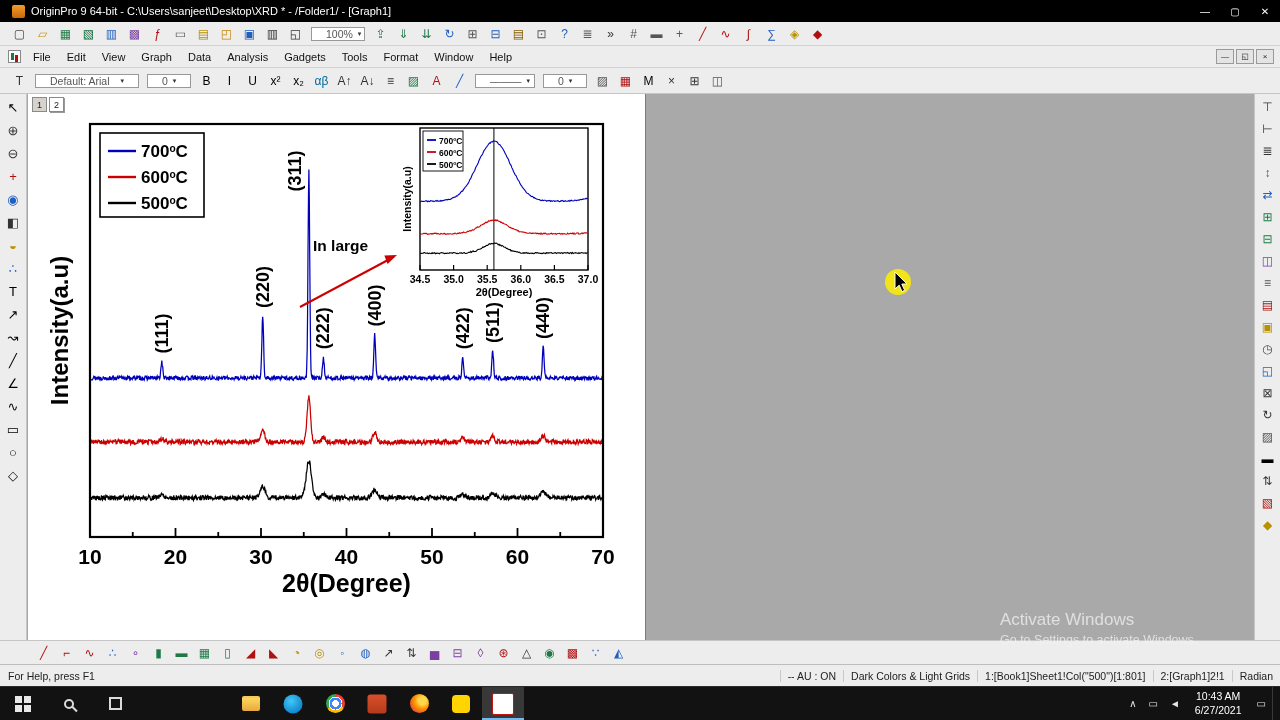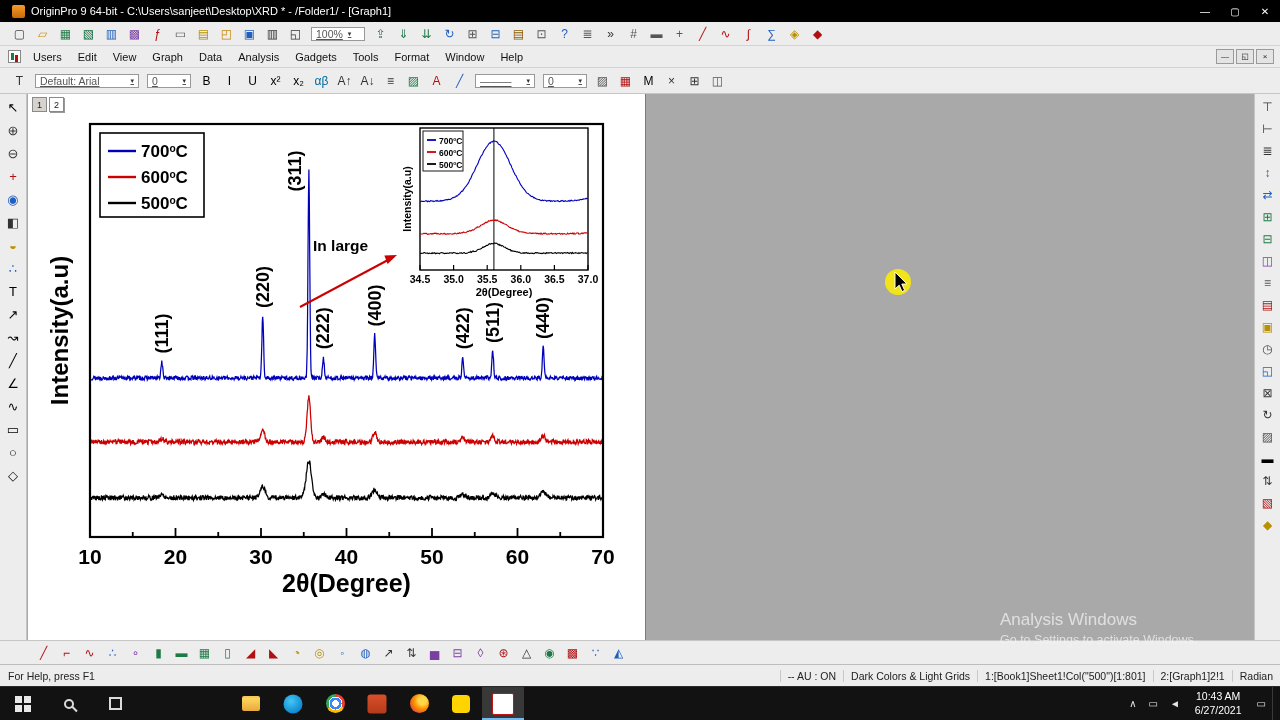--- a/index.html
+++ b/index.html
@@ -18,21 +18,21 @@
 .menubar{position:absolute;top:46px;left:0;right:0;height:22px;background:#ededed;border-bottom:1px solid #d2d2d2;display:flex;align-items:center;font-size:11px;padding-left:4px;}
 .menu-item{padding:3px 8px;color:#111;}
 .child-icon{width:13px;height:13px;background:#fff;border:1px solid #888;margin:0 4px;position:relative;}
 .child-icon::after{content:'';position:absolute;left:2px;bottom:2px;width:3px;height:7px;background:#1d7a46;box-shadow:4px 2px 0 #b01010;}
 .menubar .spacer{flex:1;}
 .child-btn{width:18px;height:15px;border:1px solid #9a9a9a;background:#e4e4e4;display:flex;align-items:center;justify-content:center;font-size:8px;margin-right:2px;color:#222;}
 .formatbar{position:absolute;top:68px;left:0;right:0;height:26px;background:#ededed;border-bottom:1px solid #c6c6c6;display:flex;align-items:center;padding-left:8px;}
 
 
 .tbi{width:23px;height:21px;display:inline-flex;align-items:center;justify-content:center;font-size:12px;color:#333;flex:none;cursor:default;}
-.combo{height:14px;background:#fff;border:1px solid #999;display:inline-flex;align-items:center;font-size:10.5px;padding:0 4px;margin:0 4px;color:#555;flex:none;text-decoration:underline;}
+.combo{height:14px;background:#fff;border:1px solid #999;display:inline-flex;align-items:center;font-size:10.5px;padding:0 14px;margin:0 4px;color:#555;flex:none;}
 .combo-arr{margin-left:5px;font-size:7px;color:#333;}
 
 
 .left-toolbar{position:absolute;left:0;top:94px;width:27px;height:546px;background:#ededed;border-right:1px solid #c6c6c6;display:flex;flex-direction:column;align-items:center;padding-top:2px;}
 .left-toolbar .tbi{width:24px;height:23px;font-size:13px;}
 .right-toolbar{position:absolute;right:0;top:94px;width:26px;height:546px;background:#ededed;border-left:1px solid #c6c6c6;display:flex;flex-direction:column;align-items:center;padding-top:2px;}
 .right-toolbar .tbi{width:23px;height:22px;font-size:12px;}
 
 
 .workspace{position:absolute;left:27px;top:94px;width:1227px;height:546px;background:#a9a9a9;}
@@ -140,21 +140,21 @@
         <span class="tbi" style="color: rgb(176, 16, 16);">∫</span>
         <span class="tbi" style="color: rgb(31, 95, 191);">∑</span>
         <span class="tbi" style="color: rgb(184, 144, 0);">◈</span>
         <span class="tbi" style="color: rgb(176, 16, 16);">◆</span>
       </span>
   </div>
 
   <div class="menubar">
     <span class="child-icon"></span>
     <span style="display:flex;">
-        <span class="menu-item">Users</span>
+        <span class="menu-item">File</span>
         <span class="menu-item">Edit</span>
         <span class="menu-item">View</span>
         <span class="menu-item">Graph</span>
         <span class="menu-item">Data</span>
         <span class="menu-item">Analysis</span>
         <span class="menu-item">Gadgets</span>
         <span class="menu-item">Tools</span>
         <span class="menu-item">Format</span>
         <span class="menu-item">Window</span>
         <span class="menu-item">Help</span>
@@ -398,21 +398,21 @@
       </span>
     <span class="clock">
       <span>10:43 AM</span>
       <span>6/27/2021</span>
     </span>
     <span class="tray-ic">▭</span>
     <span class="show-desktop"></span>
   </div>
 
   <div class="watermark">
-    <div class="l1">Analysis Windows</div>
+    <div class="l1">Activate Windows</div>
     <div class="l2">Go to Settings to activate Windows.</div>
   </div>
 
   <svg class="cursor" width="34" height="34" viewBox="0 0 34 34">
     <circle cx="17" cy="17" r="13" fill="#ffee00" opacity="0.85"></circle>
     <path d="M14 7 L14 24 L18.2 20.2 L21 26.6 L23.7 25.3 L20.8 19.1 L26 18.9 Z" fill="#000" stroke="#fff" stroke-width="1"></path>
   </svg>
 
 </div>
 

